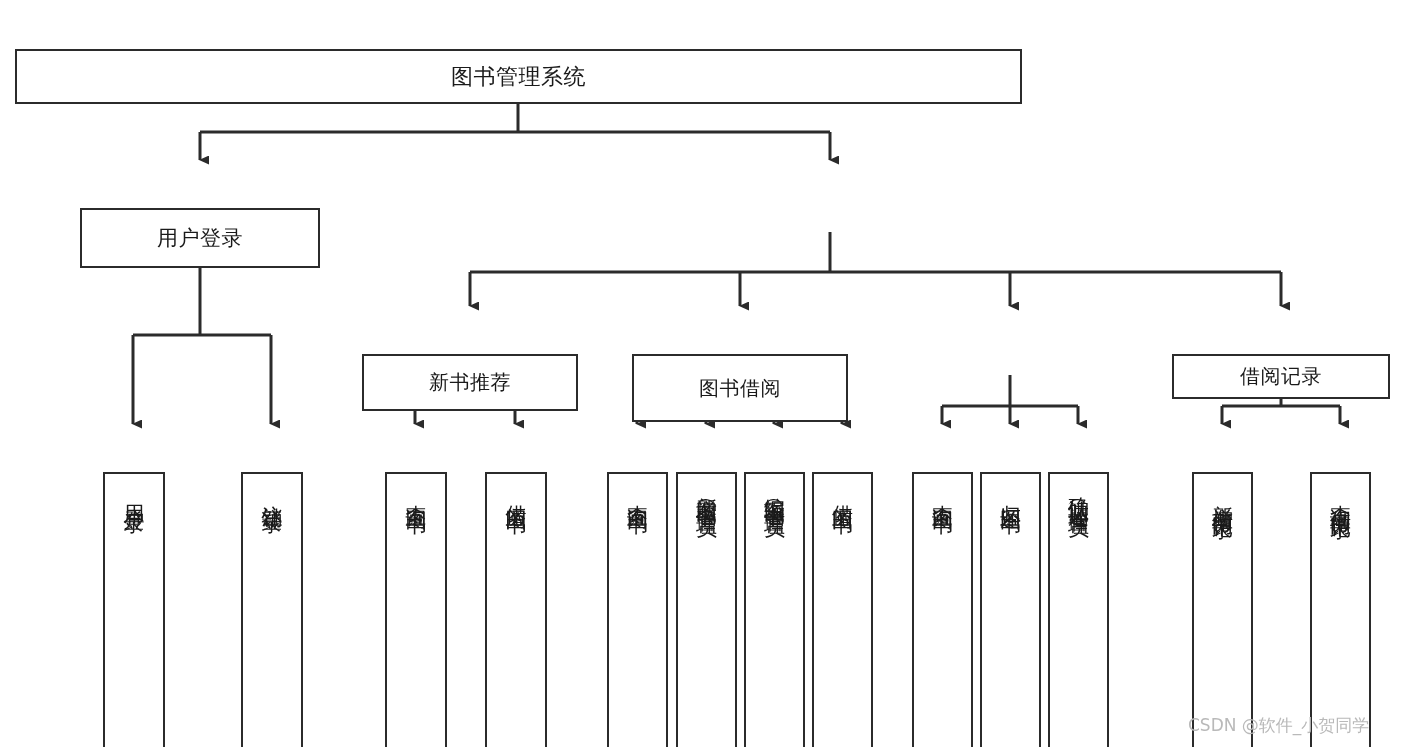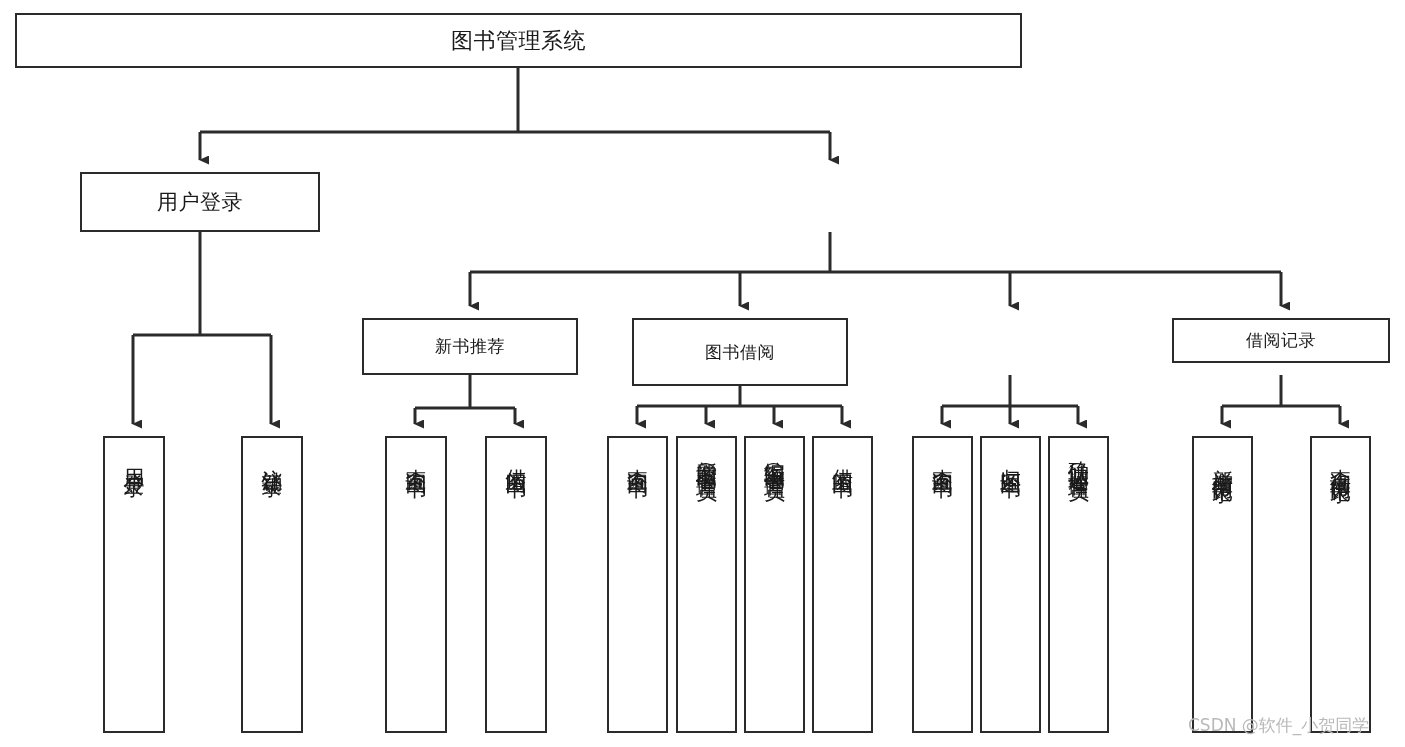--- a/index.html
+++ b/index.html
@@ -28,35 +28,36 @@
   }
   .node {
     position: absolute;
     box-sizing: border-box;
     background: #ffffff;
     border: 2px solid #2b2b2b;
     display: flex;
     align-items: center;
     justify-content: center;
     z-index: 2;
+    margin-top: 36px;
   }
   .node-label {
     color: #1a1a1a;
     letter-spacing: 0.5px;
     white-space: nowrap;
     text-align: center;
   }
   .node.root .node-label {
     font-size: 22px;
   }
   .node.level1 .node-label {
     font-size: 21px;
   }
   .node.level2 .node-label {
-    font-size: 17px;
+    font-size: 20px;
   }
   
   .node.leaf {
     align-items: flex-start;
     justify-content: center;
     padding-top: 14px;
   }
   .node.leaf .node-label {
     writing-mode: vertical-rl;
     text-orientation: upright;

